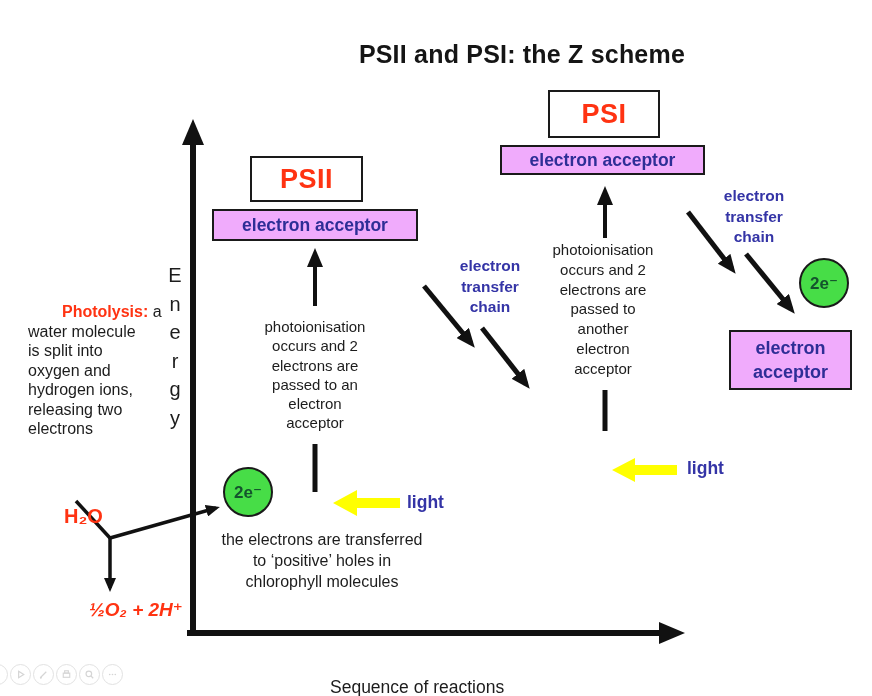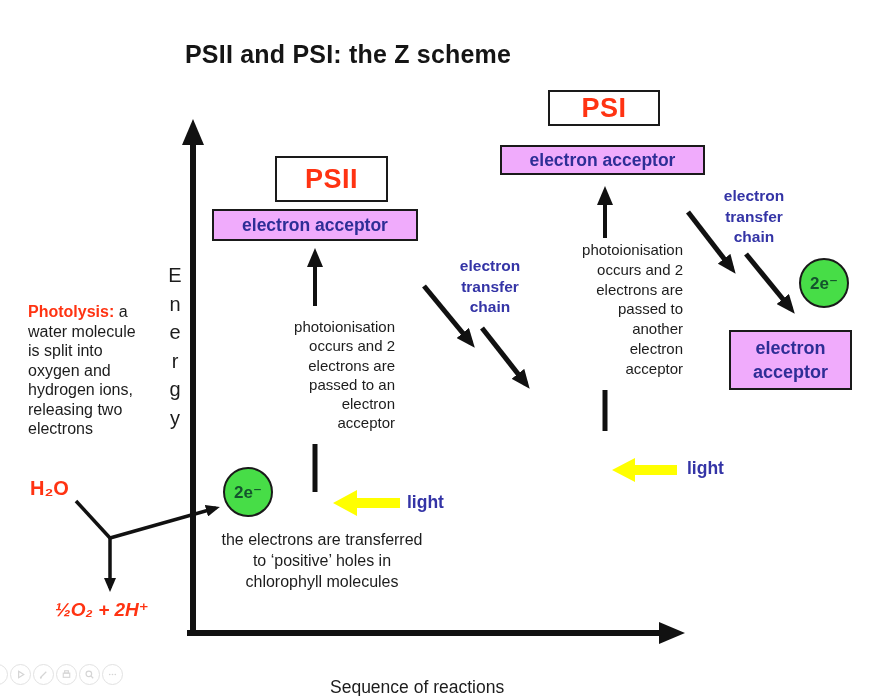--- a/index.html
+++ b/index.html
@@ -2,44 +2,44 @@
 <html><head>
 <meta charset="utf-8">
 <style>
   html,body{margin:0;padding:0;background:#fff;}
   .slide{
     position:relative;width:872px;height:696px;background:#ffffff;overflow:hidden;
     font-family:"Liberation Sans","DejaVu Sans",sans-serif;color:#1c1c1c;
   }
   .title{
     position:absolute;left:185px;top:40px;width:500px;margin:0;
-    text-align:left;font-size:25px;font-weight:bold;color:#151515;letter-spacing:0.2px;
+    text-align:right;font-size:25px;font-weight:bold;color:#151515;letter-spacing:0.2px;
   }
   svg.overlay{position:absolute;left:0;top:0;z-index:1;}
   .box{
     position:absolute;z-index:2;border:2px solid #1a1a1a;box-sizing:border-box;
     display:flex;align-items:center;justify-content:center;text-align:center;font-weight:bold;
   }
   .white-box{background:#ffffff;color:#ff3312;font-size:27px;letter-spacing:0.5px;}
   .yellow-box{background:#f0abfc;color:#2e2e96;font-size:17.5px;}
   .yellow-box.two-line{white-space:pre-line;line-height:24px;font-size:18px;}
   .para{position:absolute;z-index:2;text-align:center;white-space:pre-line;color:#1c1c1c;}
-  .para.p15{font-size:15px;line-height:19.3px;text-align:right;}
+  .para.p15{font-size:15px;line-height:19.3px;}
   .para.p155{font-size:16px;line-height:21px;}
   .blue-text{
     position:absolute;z-index:2;color:#3434a6;font-weight:bold;text-align:center;
     white-space:pre-line;font-size:15.5px;line-height:20.5px;
   }
   .light-label{position:absolute;z-index:2;color:#3434a6;font-weight:bold;font-size:17.5px;text-align:right;}
-  .red-text{color:#ff3312;font-weight:bold;}
+  .red-text{color:#ff3312;font-weight:bold;margin-left:34px;}
   .photolysis{
     position:absolute;left:28px;top:302px;width:148px;z-index:2;
     font-size:16px;line-height:19.5px;white-space:pre-line;color:#1c1c1c;
   }
-  .h2o{position:absolute;left:30px;top:477px;font-size:20px;z-index:2;}
+  .h2o{position:absolute;left:30px;top:505px;font-size:20px;z-index:2;}
   .products{position:absolute;left:55px;top:598px;font-size:19px;z-index:2;font-style:italic;}
   .badge{
     position:absolute;z-index:3;width:46px;height:46px;border-radius:50%;
     background:#47dd47;border:2px solid #1a1a1a;color:#14532d;font-weight:bold;
     display:flex;align-items:center;justify-content:center;font-size:17px;
   }
   .ylabel{
     position:absolute;left:163px;top:261px;width:24px;z-index:2;text-align:center;
     font-size:20px;line-height:28.5px;color:#1c1c1c;
   }
@@ -97,31 +97,31 @@
   <div class="ylabel">
     <span>E</span>
     <span>n</span>
     <span>e</span>
     <span>r</span>
     <span>g</span>
     <span>y</span>
   </div>
   <div class="xlabel">Sequence of reactions</div>
 
-  <div class="box white-box" style="left:275px;top:156px;width:113px;height:46px;">PSII</div>
+  <div class="box white-box" style="left:250px;top:156px;width:113px;height:46px;">PSII</div>
   <div class="box yellow-box" style="left:212px;top:209px;width:206px;height:32px;">electron acceptor</div>
   <div class="para p15" style="left:235px;top:317px;width:160px;">photoionisation
 occurs and 2
 electrons are
 passed to an
 electron
 acceptor</div>
   <div class="light-label" style="left:407px;top:492px;">light</div>
 
-  <div class="box white-box" style="left:548px;top:90px;width:112px;height:36px;">PSI</div>
+  <div class="box white-box" style="left:548px;top:90px;width:112px;height:48px;">PSI</div>
   <div class="box yellow-box" style="left:500px;top:145px;width:205px;height:30px;">electron acceptor</div>
   <div class="para p15" style="left:523px;top:240px;width:160px;line-height:19.8px;">photoionisation
 occurs and 2
 electrons are
 passed to
 another
 electron
 acceptor</div>
   <div class="light-label" style="left:687px;top:458px;">light</div>
 

